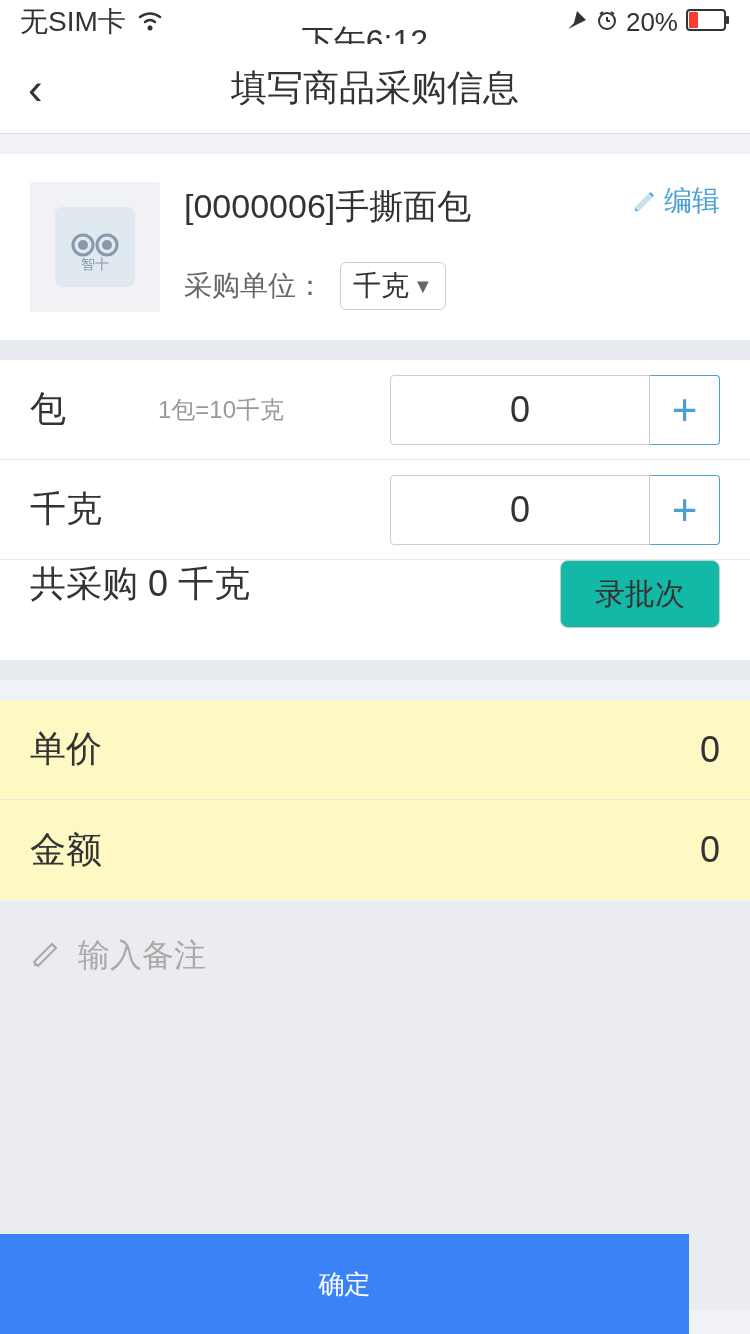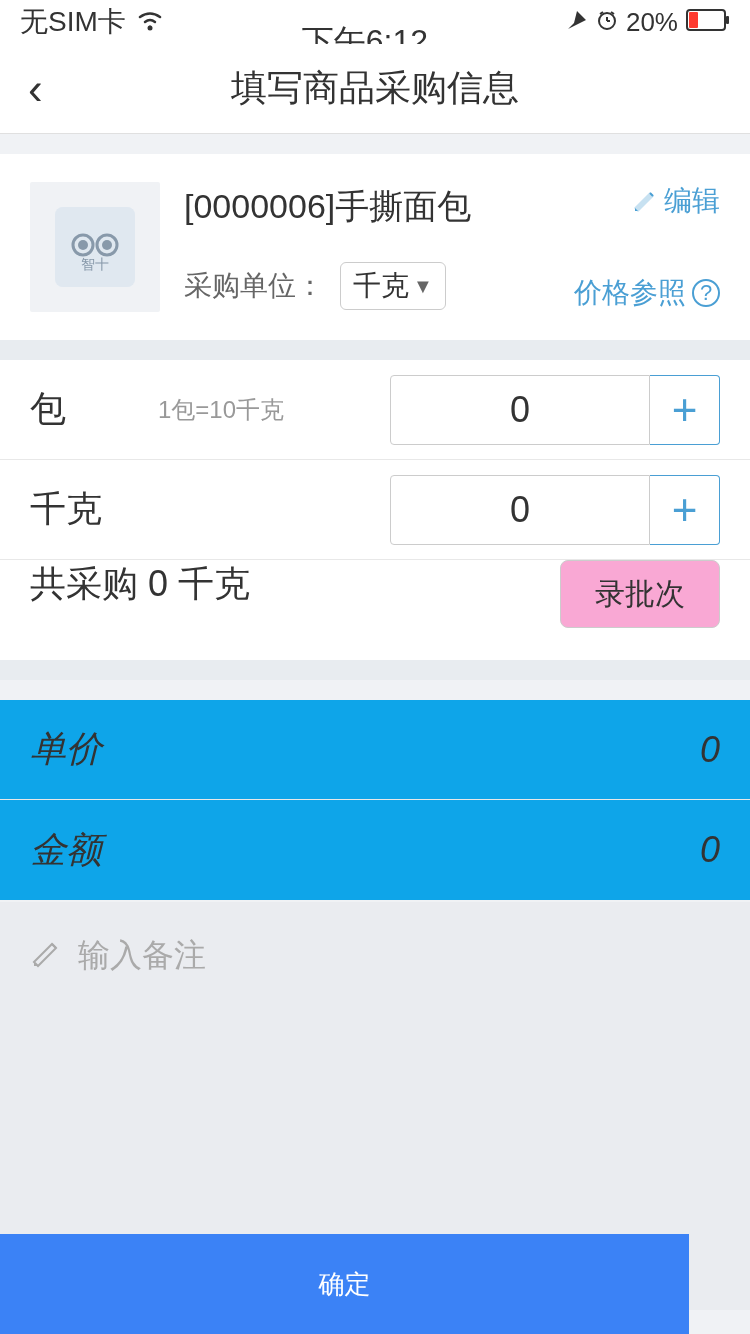--- a/index.html
+++ b/index.html
@@ -230,29 +230,28 @@
     .record-btn {
       width: 160px;
       height: 68px;
       border: 1px solid #ccc;
       border-radius: 8px;
       display: flex;
       align-items: center;
       justify-content: center;
       font-size: 30px;
       color: #333;
-      background: #f9a8d4;
+      background: #14b8a6;
       cursor: pointer;
     }
 
     
     .info-section {
-      background: #0ea5e9;
+      background: #fef9c3;
       margin-top: 20px;
-      font-style: italic;
     }
     .info-row {
       display: flex;
       align-items: center;
       padding: 0 30px;
       height: 100px;
       border-bottom: 1px solid #e8e8e8;
     }
     .info-row:last-child {
       border-bottom: none;
@@ -388,24 +387,20 @@
       </div>
     </div>
     <div class="product-edit">
       <svg width="26" height="26" viewBox="0 0 26 26">
         <path d="M3 20 L18 5 L21 8 L6 23 Z" stroke="#4a9fd4" stroke-width="1.5" fill="#4a9fd4" opacity="0.3"></path>
         <path d="M18 5 L21 8" stroke="#4a9fd4" stroke-width="2"></path>
         <path d="M3 20 L6 23 L3 23 Z" fill="#4a9fd4"></path>
       </svg>
       <span>编辑</span>
     </div>
-    <div class="price-ref">
-      <span>价格参照</span>
-      <span style="width:28px;height:28px;border:2px solid #4a9fd4;border-radius:50%;display:inline-flex;align-items:center;justify-content:center;font-size:22px;color:#4a9fd4;">?</span>
-    </div>
   </div>
 
   <div class="section-divider"></div>
 
   <div class="input-section">
 
     <div class="input-row">
       <span class="input-row-label">包</span>
       <span class="input-row-sublabel">1包=10千克</span>
       <div class="input-field-wrapper">

